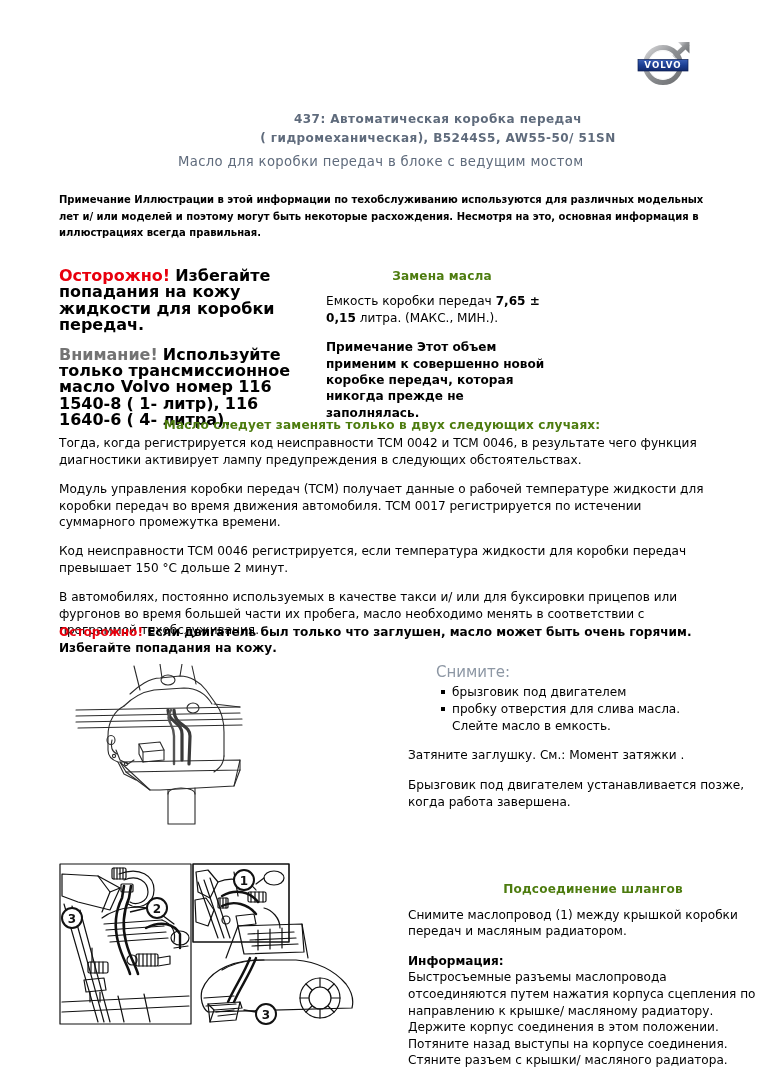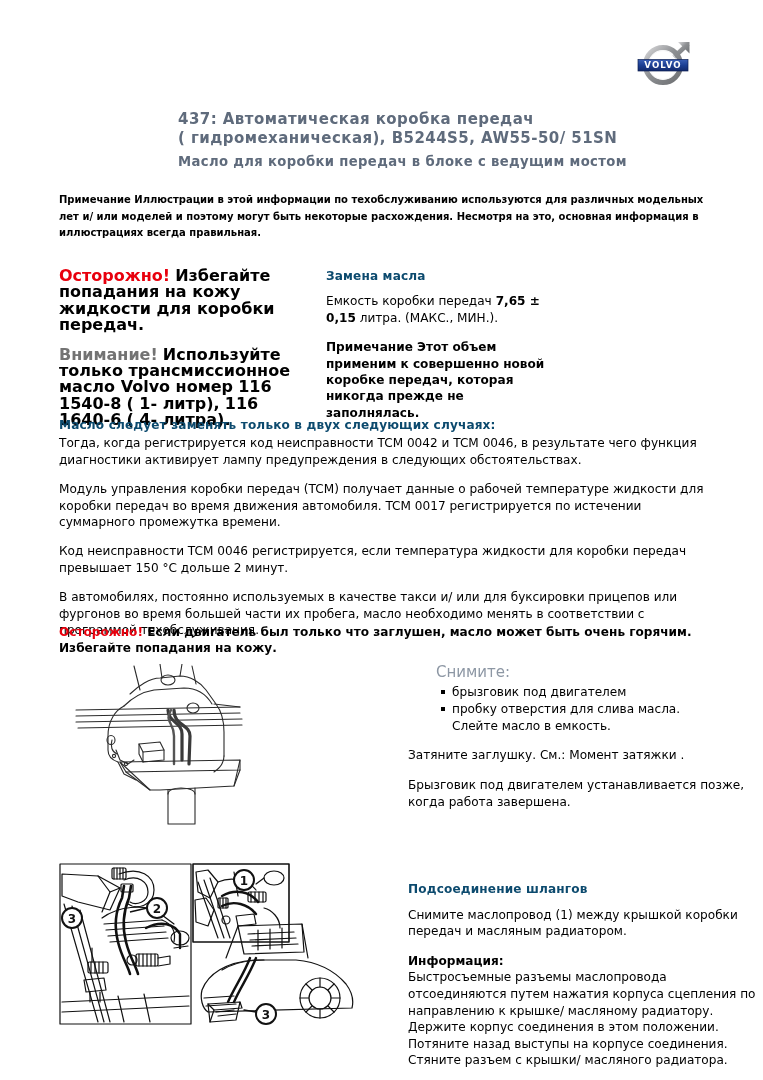--- a/index.html
+++ b/index.html
@@ -23,29 +23,30 @@
   }
   .logo-svg { display: block; }
 
   
   .title-block {
     position: absolute;
     left: 148px; top: 110px;
     width: 520px;
   }
   .title-line {
-    font-size: 15px;
+    font-size: 12px;
     font-weight: bold;
     color: #5f6b7c;
     letter-spacing: 0.45px;
     line-height: 18.5px;
+    text-align: center;
   }
   .title-sub {
     font-size: 13.2px;
-    font-weight: bold;
+    font-weight: normal;
     color: #5f6b7c;
     letter-spacing: 0.35px;
     line-height: 18px;
     margin-top: 6px;
   }
 
   
   .intro-note {
     position: absolute;
     left: 29px; top: 192px;
@@ -69,25 +70,26 @@
     left: 296px; top: 268px;
     width: 232px;
     font-size: 12.1px;
     line-height: 16.4px;
   }
   .warn-red { color: #e8000d; font-weight: bold; }
   .warn-orange { color: #737373; font-weight: bold; }
   .b { font-weight: bold; }
   .para { margin: 0 0 13px 0; }
   .sec-head {
-    color: #0c4a6e;
+    color: #4d7c0f;
     font-weight: bold;
     font-size: 12.1px;
     margin: 0 0 9px 0;
     letter-spacing: 0.15px;
+    text-align: center;
   }
 
   
   .body-block {
     position: absolute;
     left: 29px; top: 417px;
     width: 646px;
     font-size: 12.1px;
     line-height: 16.4px;
   }

